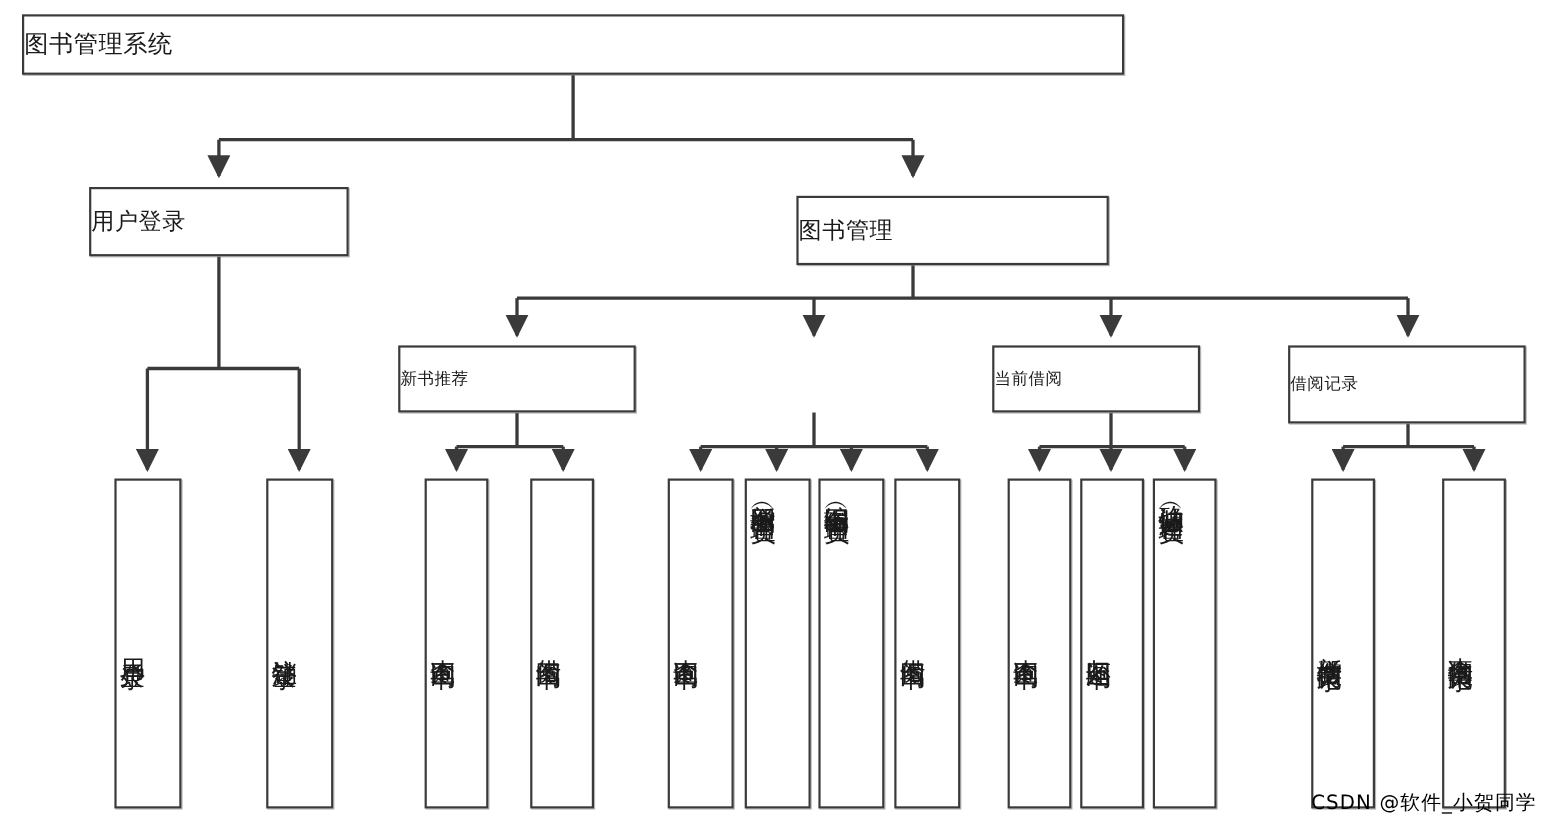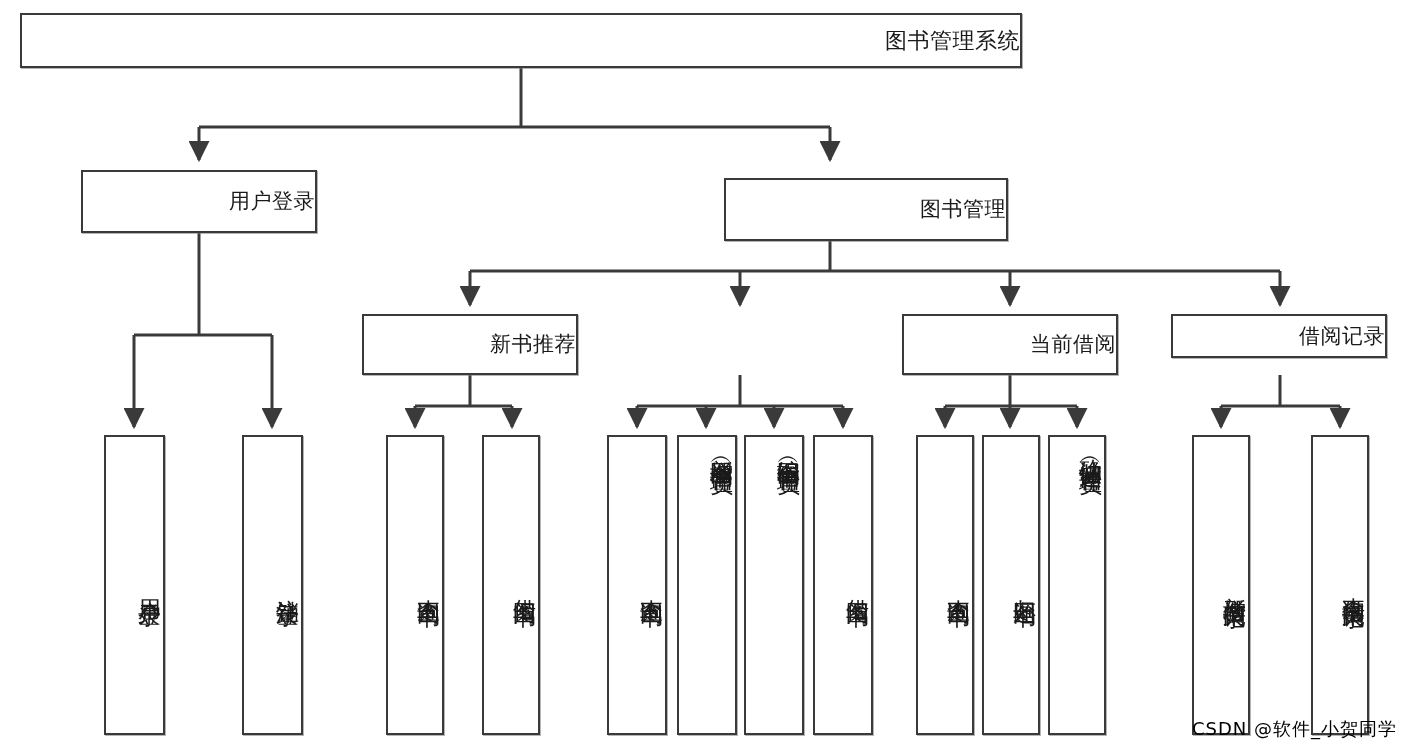--- a/index.html
+++ b/index.html
@@ -25,32 +25,32 @@
     height: 747px;
   }
   .node {
     position: absolute;
     box-sizing: border-box;
     background: #ffffff;
     border: 2px solid #3a3a3a;
     box-shadow: 1px 1px 0 0 rgba(120,120,120,0.55);
     display: flex;
     align-items: center;
-    justify-content: flex-end;
+    justify-content: flex-start;
   }
   .node .label {
     color: #1a1a1a;
     letter-spacing: 0.5px;
     text-align: center;
     line-height: 1.05;
     white-space: nowrap;
   }
   .node-root .label { font-size: 22px; }
   .node-l2 .label  { font-size: 21px; }
-  .node-l3 .label  { font-size: 21px; }
+  .node-l3 .label  { font-size: 15px; }
   .node-leaf {
     align-items: flex-start;
     padding-top: 4px;
   }
   .node-leaf .label {
     writing-mode: vertical-rl;
     text-orientation: upright;
     font-size: 23px;
     line-height: 1.18;
     letter-spacing: 2px;
@@ -134,24 +134,24 @@
   <div class="node node-l2" style="left:81px; top:170px; width:236px; height:63px;">
     <span class="label">用户登录</span>
   </div>
   <div class="node node-l2" style="left:712px; top:178px; width:284px; height:63px;margin-left:12px;">
     <span class="label">图书管理</span>
   </div>
 
   <div class="node node-l3" style="left:362px; top:314px; width:216px; height:61px;">
     <span class="label">新书推荐</span>
   </div>
-  <div class="node node-l3" style="left:902px; top:314px; width:216px; height:61px;">
+  <div class="node node-l3" style="left:902px; top:314px; width:189px; height:61px;">
     <span class="label">当前借阅</span>
   </div>
-  <div class="node node-l3" style="left:1171px; top:314px; width:216px; height:44px;">
+  <div class="node node-l3" style="left:1171px; top:314px; width:216px; height:71px;">
     <span class="label">借阅记录</span>
   </div>
 
   <div class="node node-leaf center-v" style="left:104px; top:435px; width:61px; height:300px;">
     <span class="label">用户登录</span>
   </div>
   <div class="node node-leaf center-v" style="left:242px; top:435px; width:61px; height:300px;">
     <span class="label">注销登录</span>
   </div>
 

